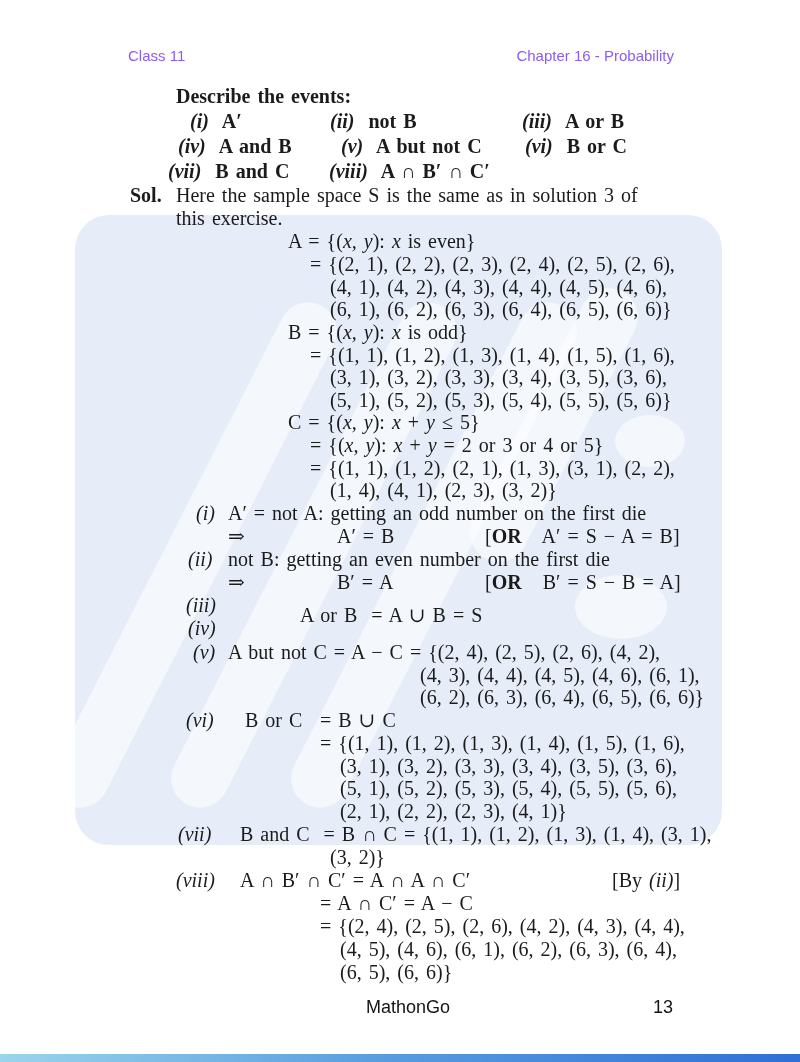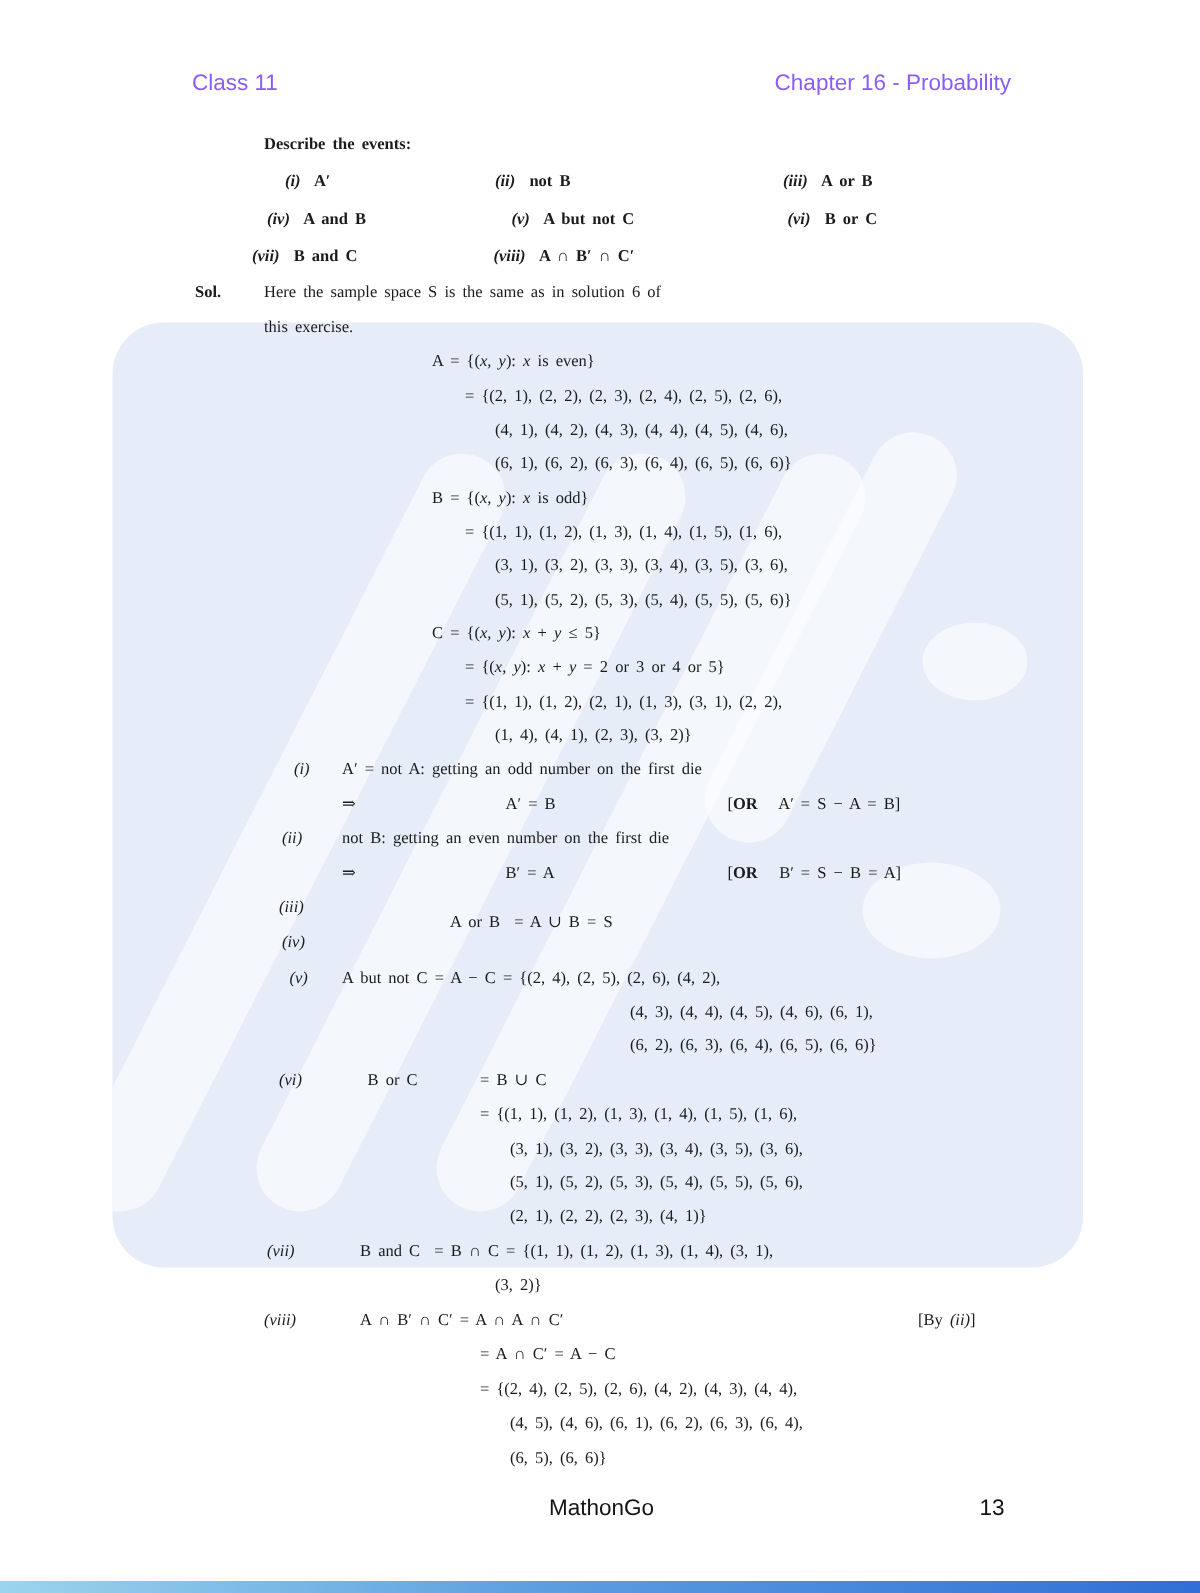--- a/index.html
+++ b/index.html
@@ -9,23 +9,23 @@
   .hdr{position:absolute;top:47px;font-family:"Liberation Sans","DejaVu Sans",sans-serif;
        font-size:15px;color:#8b5cf6;}
   .hdr.left{left:128px;}
   .hdr.right{right:126px;}
   .panel{position:absolute;left:75px;top:215px;width:647px;height:630px;background:#e6edf8;
          border-radius:34px;overflow:hidden;}
   .wm{position:absolute;background:rgba(255,255,255,0.55);}
   .stripe{width:58px;height:560px;top:60px;transform:rotate(27deg);border-radius:30px;}
   .dot{border-radius:50%;}
   .lines{position:absolute;left:0;top:0;width:800px;height:1062px;}
-  .seg{position:absolute;font-size:11px;line-height:21px;white-space:pre;word-spacing:2px;}
+  .seg{position:absolute;font-size:20px;line-height:21px;white-space:pre;word-spacing:2px;}
   .ftr{position:absolute;top:997px;font-family:"Liberation Sans","DejaVu Sans",sans-serif;
-       font-size:15px;color:#141414;}
+       font-size:18px;color:#141414;}
   .ftr.brand{left:366px;}
   .ftr.num{left:653px;}
   .bbar{position:absolute;left:0;bottom:0;width:800px;height:8px;
         background:linear-gradient(90deg,#9bd4ec 0%,#5b9fe0 45%,#2f6fd6 100%);}
   b{font-weight:bold;} i{font-style:italic;}
 </style>
 </head>
 <body>
 
 <div class="page">
@@ -46,21 +46,21 @@
       <span class="seg" style="left: 176px; top: 86px;"><b>Describe the events:</b></span>
       <span class="seg" style="left: 190px; top: 111px;"><b><i>(i)</i>&nbsp; A′</b></span>
       <span class="seg" style="left: 330px; top: 111px;"><b><i>(ii)</i>&nbsp; not B</b></span>
       <span class="seg" style="left: 522px; top: 111px;"><b><i>(iii)</i>&nbsp; A or B</b></span>
       <span class="seg" style="left: 178px; top: 136px;"><b><i>(iv)</i>&nbsp; A and B</b></span>
       <span class="seg" style="left: 341px; top: 136px;"><b><i>(v)</i>&nbsp; A but not C</b></span>
       <span class="seg" style="left: 525px; top: 136px;"><b><i>(vi)</i>&nbsp; B or C</b></span>
       <span class="seg" style="left: 168px; top: 161px;"><b><i>(vii)</i>&nbsp; B and C</b></span>
       <span class="seg" style="left: 329px; top: 161px;"><b><i>(viii)</i>&nbsp; A ∩ B′ ∩ C′</b></span>
       <span class="seg" style="left: 130px; top: 185px;"><b>Sol.</b></span>
-      <span class="seg" style="left: 176px; top: 185px;">Here the sample space S is the same as in solution 6 of</span>
+      <span class="seg" style="left: 176px; top: 185px;">Here the sample space S is the same as in solution 3 of</span>
       <span class="seg" style="left: 176px; top: 208px;">this exercise.</span>
       <span class="seg" style="left: 288px; top: 231px;">A = {(<i>x, y</i>): <i>x</i> is even}</span>
       <span class="seg" style="left: 310px; top: 254px;">= {(2, 1), (2, 2), (2, 3), (2, 4), (2, 5), (2, 6),</span>
       <span class="seg" style="left: 330px; top: 277px;">(4, 1), (4, 2), (4, 3), (4, 4), (4, 5), (4, 6),</span>
       <span class="seg" style="left: 330px; top: 299px;">(6, 1), (6, 2), (6, 3), (6, 4), (6, 5), (6, 6)}</span>
       <span class="seg" style="left: 288px; top: 322px;">B = {(<i>x, y</i>): <i>x</i> is odd}</span>
       <span class="seg" style="left: 310px; top: 345px;">= {(1, 1), (1, 2), (1, 3), (1, 4), (1, 5), (1, 6),</span>
       <span class="seg" style="left: 330px; top: 367px;">(3, 1), (3, 2), (3, 3), (3, 4), (3, 5), (3, 6),</span>
       <span class="seg" style="left: 330px; top: 390px;">(5, 1), (5, 2), (5, 3), (5, 4), (5, 5), (5, 6)}</span>
       <span class="seg" style="left: 288px; top: 412px;">C = {(<i>x, y</i>): <i>x</i> + <i>y</i> ≤ 5}</span>

